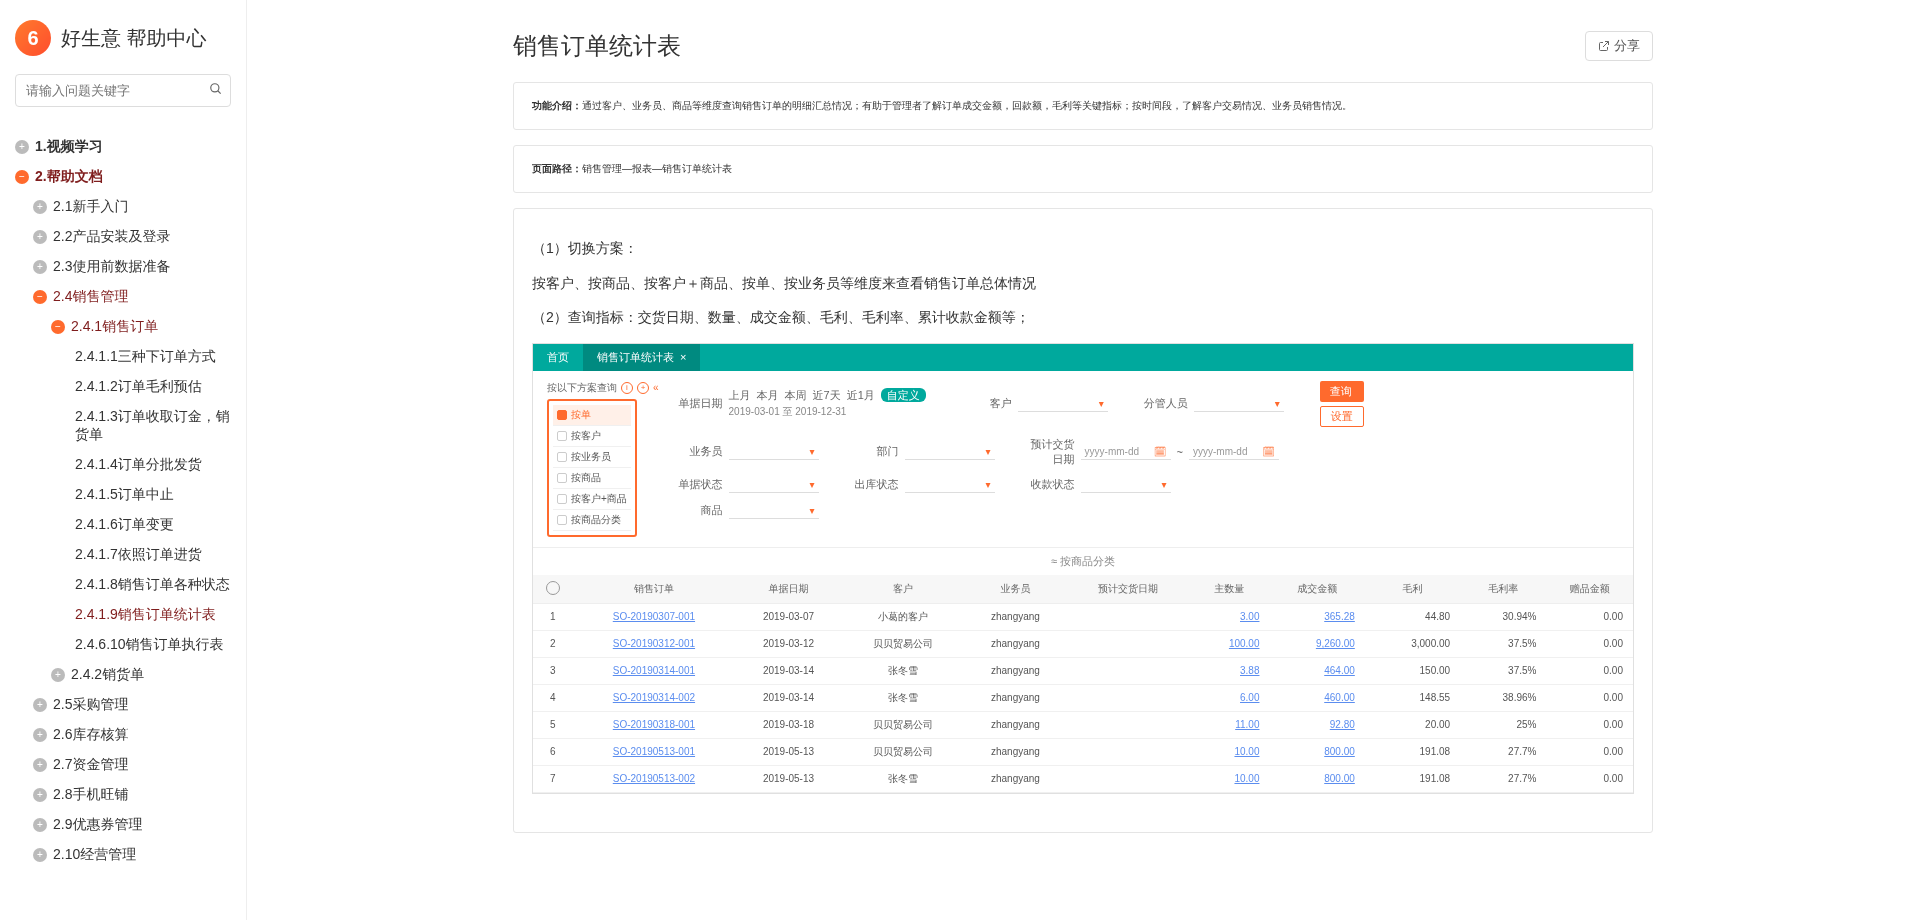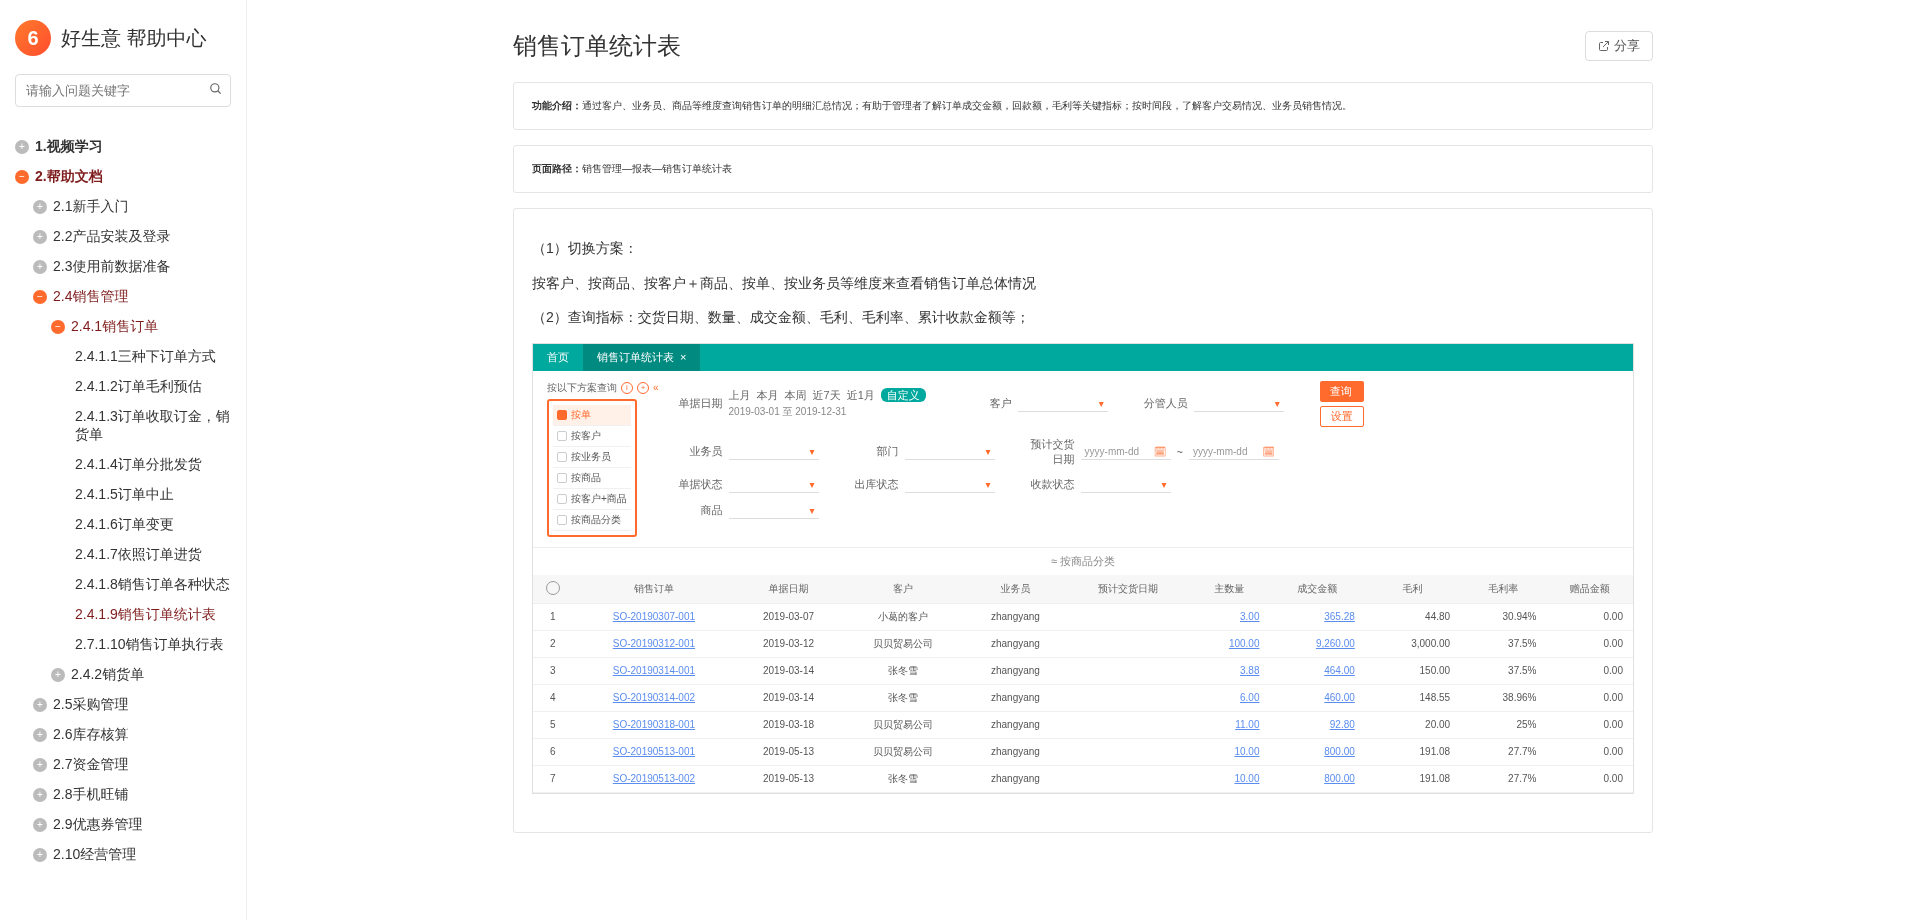--- a/index.html
+++ b/index.html
@@ -174,21 +174,21 @@
               <span class="lbl">2.4.1.8销售订单各种状态</span>
             </div>
           </li>
         <li class="lv4">
             <div class="row">
               <span class="lbl orange">2.4.1.9销售订单统计表</span>
             </div>
           </li>
         <li class="lv4">
             <div class="row">
-              <span class="lbl">2.7.1.10销售订单执行表</span>
+              <span class="lbl">2.4.6.10销售订单执行表</span>
             </div>
           </li>
         <li class="lv3">
             <div class="row">
               <span class="icon">+</span>
               <span class="lbl">2.4.2销货单</span>
             </div>
           </li>
         <li class="lv2">
             <div class="row">

